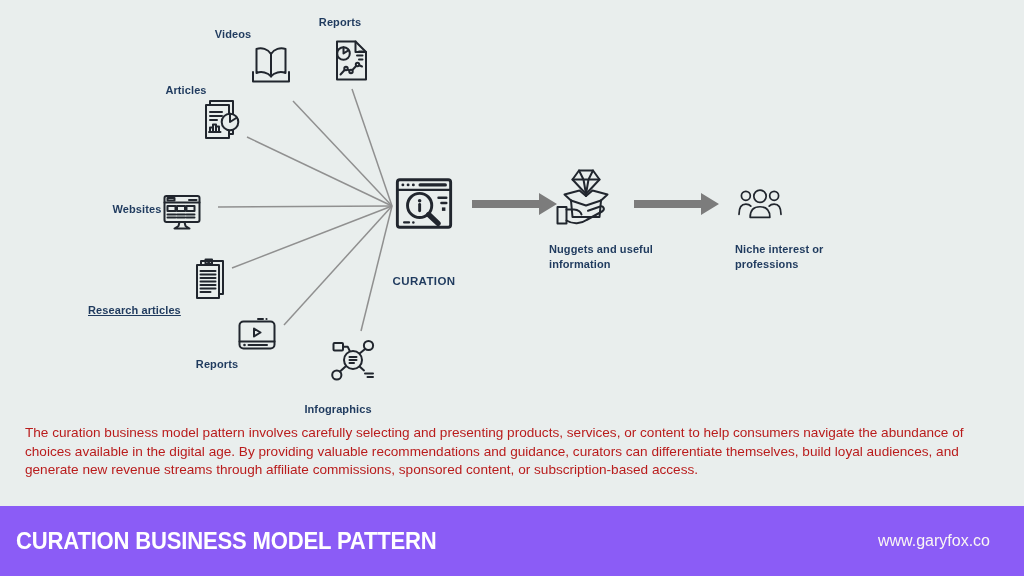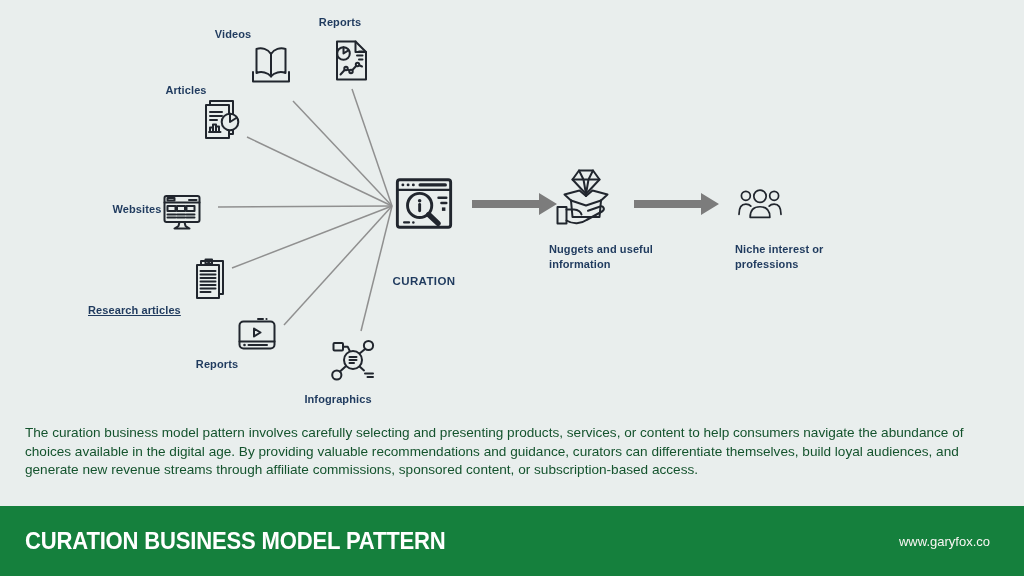--- a/index.html
+++ b/index.html
@@ -28,41 +28,41 @@
     font-weight: 700;
     font-size: 11px;
     line-height: 1.35;
     letter-spacing: 0.1px;
   }
   .lbl.center { text-align: center; }
   .hub-lbl { font-size: 11.5px; letter-spacing: 0.4px; }
   .paragraph {
     position: absolute;
     left: 25px; top: 424px; width: 950px;
-    color: #14532d;
+    color: #b91c1c;
     font-size: 13.6px;
     line-height: 1.37;
   }
   .footer {
     position: absolute; left: 0; bottom: 0; width: 1024px; height: 70px;
-    background: #15803d;
+    background: #8b5cf6;
     display: flex; align-items: center; justify-content: space-between;
-    padding: 0 34px 0 25px;
+    padding: 0 34px 0 16px;
   }
   .footer-title {
     color: #ffffff;
     font-size: 23px;
     font-weight: 700;
     letter-spacing: -0.2px;
     transform: scaleX(0.96);
     transform-origin: left center;
   }
   .footer-site {
     color: #faf6f4;
-    font-size: 13px;
+    font-size: 16px;
     font-weight: 400;
   }
   .stroke { fill: none; stroke: #21262e; stroke-width: 2; stroke-linecap: round; stroke-linejoin: round; }
   .stroke-bg { fill: #e9eeed; stroke: #21262e; stroke-width: 2; stroke-linecap: round; stroke-linejoin: round; }
   .fillink { fill: #21262e; stroke: none; }
 </style>
 </head>
 <body>
 
 <div class="canvas">
@@ -209,21 +209,21 @@
       <path class="stroke-bg" d="M16.5 35.5 C16.5 26.5 20.5 23.2 28 23.2 C35.5 23.2 39.5 26.5 39.5 35.5 Z" stroke-width="2.4"></path>
     </svg>
   </div>
 
   <div class="lbl center" style="left:205px; top:27px;  width:56px;">Videos</div>
   <div class="lbl center" style="left:312px; top:15px;  width:56px;text-align:center;">Reports</div>
   <div class="lbl center" style="left:158px; top:83px;  width:56px;">Articles</div>
   <div class="lbl center" style="left:106px;  top:202px; width:62px;">Websites</div>
   <div class="lbl" style="left:88px;  top:303px; width:120px;text-decoration:underline;">Research articles</div>
   <div class="lbl center" style="left:192px; top:357px; width:50px;">Reports</div>
-  <div class="lbl center" style="left:296px; top:392px; width:84px;">Infographics</div>
+  <div class="lbl center" style="left:296px; top:402px; width:84px;">Infographics</div>
 
   <div class="lbl center hub-lbl" style="left:388px; top:243px; width:72px;margin-top:31px;">CURATION</div>
 
   <div class="lbl" style="left:549px; top:242px; width:122px;">Nuggets and useful information</div>
   <div class="lbl" style="left:735px; top:242px; width:108px;">Niche interest or professions</div>
 
   <p class="paragraph">The curation business model pattern involves carefully selecting and presenting products, services, or content to help consumers navigate the abundance of choices available in the digital age. By providing valuable recommendations and guidance, curators can differentiate themselves, build loyal audiences, and generate new revenue streams through affiliate commissions, sponsored content, or subscription-based access.</p>
 
   <div class="footer">
     <div class="footer-title">CURATION BUSINESS MODEL PATTERN</div>

